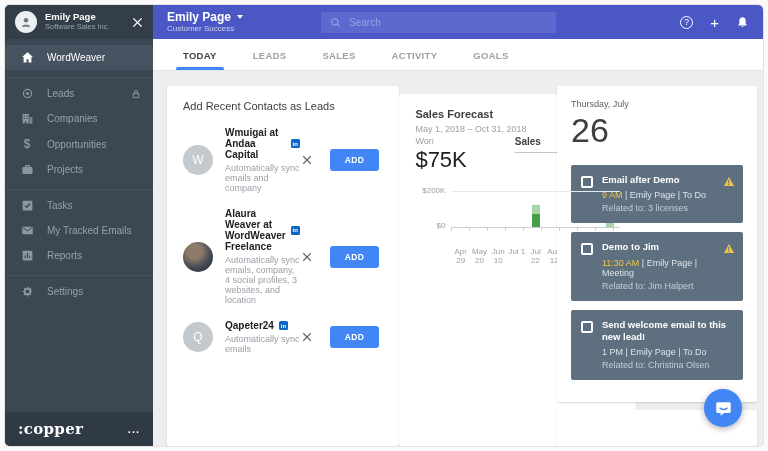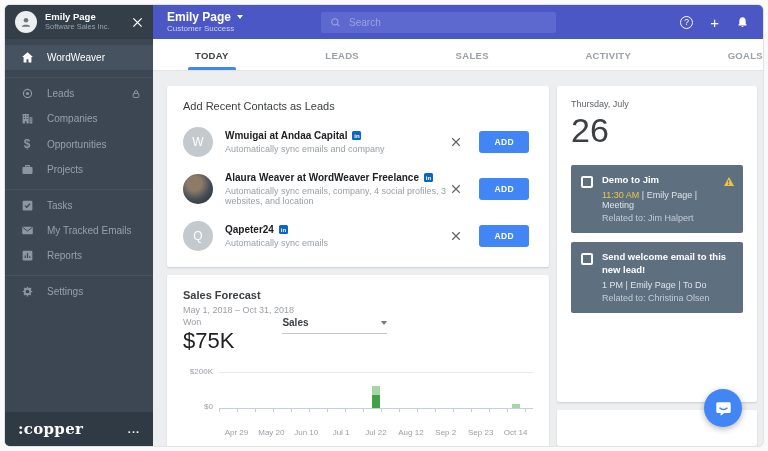--- a/index.html
+++ b/index.html
@@ -35,27 +35,27 @@
   .caret-down { width:0; height:0; border-left:3.5px solid transparent; border-right:3.5px solid transparent; border-top:4px solid #fff; display:inline-block; }
   .topbar-sub { font-size:8px; color:#cdd2ef; }
   .searchbar { margin-left:78px; width:235px; height:21px; background:#5d69ce; border-radius:2px; display:flex; align-items:center; padding:0 9px; gap:8px; color:#9aa3e3; }
   .searchbar input { flex:1; background:transparent; border:none; outline:none; color:#fff; font-size:10px; font-family:inherit; }
   .searchbar input::placeholder { color:#9aa3e3; }
   .topbar-actions { margin-left:auto; display:flex; align-items:center; gap:17px; }
   .help-icon { width:13px; height:13px; border:1.2px solid #fff; border-radius:50%; font-size:8.5px; display:flex; align-items:center; justify-content:center; cursor:pointer; }
   .plus-icon { font-size:15px; font-weight:400; cursor:pointer; line-height:1; }
   .bell-icon { display:flex; cursor:pointer; }
 
-  .tabbar { height:32px; background:#fff; border-bottom:1px solid #e2e4e6; display:flex; align-items:flex-end; padding-left:42px; gap:36px; flex:none;justify-content:space-between; }
+  .tabbar { height:32px; background:#fff; border-bottom:1px solid #e2e4e6; display:flex; align-items:flex-end; padding-left:30px; gap:36px; flex:none; }
   .tab { font-size:9.5px; font-weight:bold; letter-spacing:.3px; color:#9aa0a6; padding-bottom:9px; position:relative; cursor:pointer; }
   .tab.active { color:#3c4043; }
   .tab.active::after { content:""; position:absolute; left:-7px; right:-7px; bottom:0; height:3px; background:#4285f4; border-radius:2px 2px 0 0; }
 
   .content { flex:1; display:flex; gap:8px; padding:15px 6px 0 14px; overflow:hidden; }
-  .col-main { flex:1; display:flex; flex-direction:column; min-width:0; }
+  .col-main { flex:1; display:flex; flex-direction:row; min-width:0; }
   .col-right { width:200px; flex:none; display:flex; flex-direction:column; }
   .card { background:#fff; border-radius:2px; box-shadow:0 1px 2px rgba(0,0,0,.14); }
 
   
   .contacts-card { padding:14px 16px 16px; }
   .card-title { font-size:11px; color:#3c4043; }
   .contact-row { display:flex; align-items:center; margin-top:15px; }
   .avatar { width:30px; height:30px; border-radius:50%; background:#c3c9cd; color:#fff; font-size:12px; display:flex; align-items:center; justify-content:center; flex:none; }
   .avatar.photo { background:radial-gradient(circle at 38% 32%, #8d7b68 0 26%, #454c55 58%, #23272e 100%); color:transparent; }
   .contact-text { margin-left:12px; min-width:0; }
@@ -403,20 +403,31 @@
           <div class="card partial-card"></div>
         </div>
       </div>
 
       <div class="col-right">
         <section class="card day-card">
           <div class="day-weekday">Thursday, July</div>
           <div class="day-number">26</div>
           <div class="task-list">
 
+              <div class="task-card">
+                <span class="task-check"></span>
+                <span class="task-body">
+                  <div class="task-title">Email after Demo</div>
+                  <div class="task-meta">
+                    <span class="task-time-hl">9 AM</span><span> | Emily Page | To Do</span>
+                  </div>
+                  <div class="task-related">Related to: 3 licenses</div>
+                </span>
+                <span class="warn-triangle"></span>
+              </div>
 
               <div class="task-card">
                 <span class="task-check"></span>
                 <span class="task-body">
                   <div class="task-title">Demo to Jim</div>
                   <div class="task-meta">
                     <span class="task-time-hl">11:30 AM</span><span> | Emily Page | Meeting</span>
                   </div>
                   <div class="task-related">Related to: Jim Halpert</div>
                 </span>

